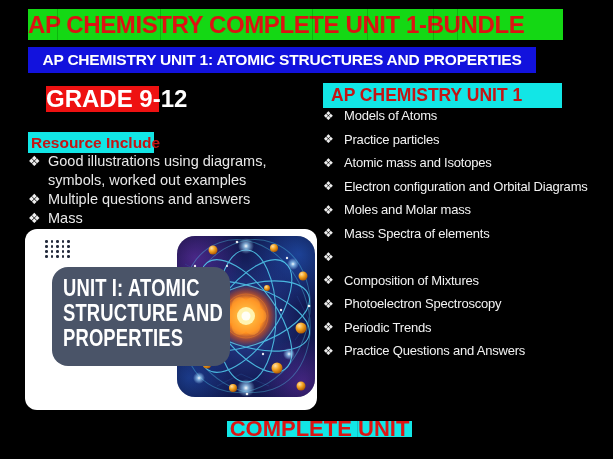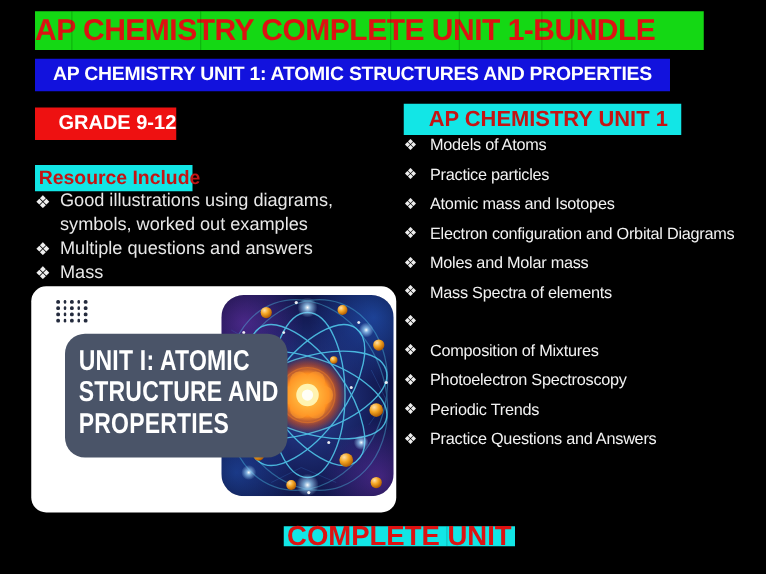--- a/index.html
+++ b/index.html
@@ -21,38 +21,38 @@
     white-space:nowrap;
   }
   .seam{position:absolute;top:0;bottom:0;width:1px;background:rgba(0,90,0,.28);}
   .sub-banner{
     position:absolute;left:28px;top:47px;width:508px;height:26px;
     background:var(--banner-blue,#1212dd);
     color:#fff;font-size:15.5px;font-weight:bold;letter-spacing:-0.2px;
     display:flex;align-items:center;justify-content:center;white-space:nowrap;
   }
   .grade-badge{
-    position:absolute;left:28px;top:86px;width:113px;height:26px;
+    position:absolute;left:46px;top:86px;width:113px;height:26px;
     background:var(--box-red,#ee1111);color:#fff;
-    font-size:16px;font-weight:bold;
-    display:flex;align-items:center;justify-content:flex-end;white-space:nowrap;
+    font-size:24px;font-weight:bold;
+    display:flex;align-items:center;justify-content:flex-start;white-space:nowrap;
   }
   
   .cyan-heading{
     background:var(--cyan,#12e6e6);
     color:var(--cyan-heading-text,#c41414);
     font-weight:bold;display:flex;align-items:center;white-space:nowrap;
   }
   #resource-heading{
     position:absolute;left:28px;top:132px;width:126px;height:21px;
     font-size:15.5px;padding-left:3px;
   }
   #unit-heading{
-    position:absolute;left:323px;top:83px;width:222px;height:25px;
-    font-size:17.5px;padding-left:20px;
+    position:absolute;left:323px;top:83px;width:239px;height:25px;
+    font-size:17.5px;padding-left:8px;
   }
   
   ul.cover-list{list-style:none;margin:0;padding:0;position:absolute;}
   #resource-list{
     left:28px;top:152px;width:262px;
     color:var(--list-text,#e8e8e8);font-size:14.5px;line-height:19px;
   }
   #resource-list li{display:flex;align-items:flex-start;}
   #resource-list .bullet{width:20px;flex:0 0 20px;font-size:14px;color:#eee;}
   #unit-list{

